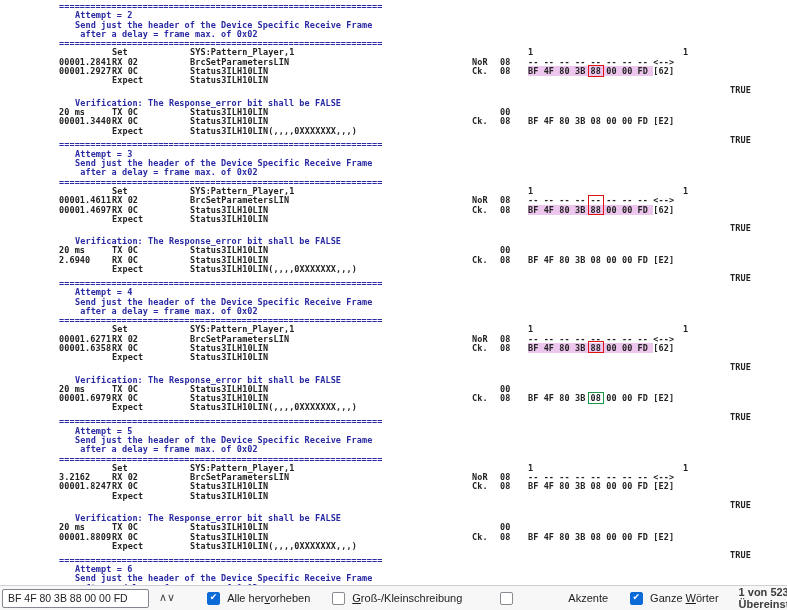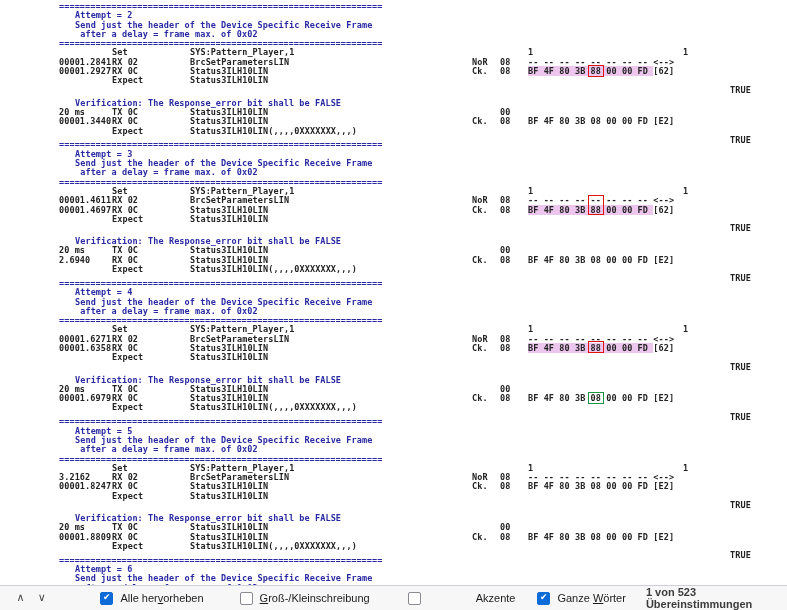--- a/index.html
+++ b/index.html
@@ -38,21 +38,21 @@
   #findbar{position:absolute;left:0;bottom:0;width:787px;height:25px;box-sizing:border-box;
            background:#f7f7f8;border-top:1px solid #cfcfd6;display:flex;align-items:center;
            font-family:"Liberation Sans",sans-serif;font-size:11px;color:#1c1c1c;}
   #find-input{width:140px;height:17px;border:1px solid #85858f;border-radius:2px;margin-left:2px;
               padding:0 5px;font-family:"Liberation Sans",sans-serif;font-size:10.5px;color:#222;background:#fff;}
   .fbtn{width:24px;height:20px;border:none;background:transparent;color:#454545;
         font-size:11px;line-height:20px;padding:0;text-align:center;cursor:pointer;
         font-family:"DejaVu Sans",sans-serif;}
   #btn-prev{margin-left:10px;}
   .cbgroup{display:flex;align-items:center;white-space:pre;cursor:pointer;}
-  .g0{margin-left:48px;}.g1{margin-left:36px;}.g2{margin-left:38px;gap:48px;}.g3{margin-left:22px;}
+  .g0{margin-left:32px;}.g1{margin-left:22px;}.g2{margin-left:38px;gap:48px;}.g3{margin-left:22px;}
   .cb{width:13px;height:13px;border:1px solid #8a8a92;border-radius:2px;background:#fff;
       margin-right:7px;position:relative;box-sizing:border-box;flex:none;}
   .cb.checked{background:#0d6bd8;border-color:#0d6bd8;}
   .cb.checked::after{content:"\2714";position:absolute;left:1.5px;top:-1px;color:#fff;font-size:9px;
                      font-family:"DejaVu Sans",sans-serif;}
   .key{text-decoration:underline;}
   #matches{margin-left:20px;color:#3c3c3c;font-weight:bold;}
 </style>
 </head>
 <body>
@@ -283,20 +283,21 @@
       </div>
     <section class="block">
       <div class="line"><span class="c-ts sep">==============================================================</span></div>
       <div class="line"><span class="c-ts blue">Attempt = 6</span></div>
       <div class="line"><span class="c-ts blue">Send just the header of the Device Specific Receive Frame</span></div>
       <div class="line"><span class="c-ts blue"> after a delay = frame max. of 0x02</span></div>
     </section>
   </div>
 
   <div id="findbar">
+    <input id="find-input" type="text" value="BF 4F 80 3B 88 00 00 FD" style="">
     <button class="fbtn" id="btn-prev"><span>∧</span></button>
     <button class="fbtn" id="btn-next"><span>∨</span></button>
 
     <span class="cbgroup g0">
       <span class="cb checked"></span>
       <span><span>Alle her</span><span class="key">v</span><span>orheben</span></span>
     </span>
     <span class="cbgroup g1">
       <span class="cb"></span>
       <span><span class="key">G</span><span>roß-/Kleinschreibung</span></span>

